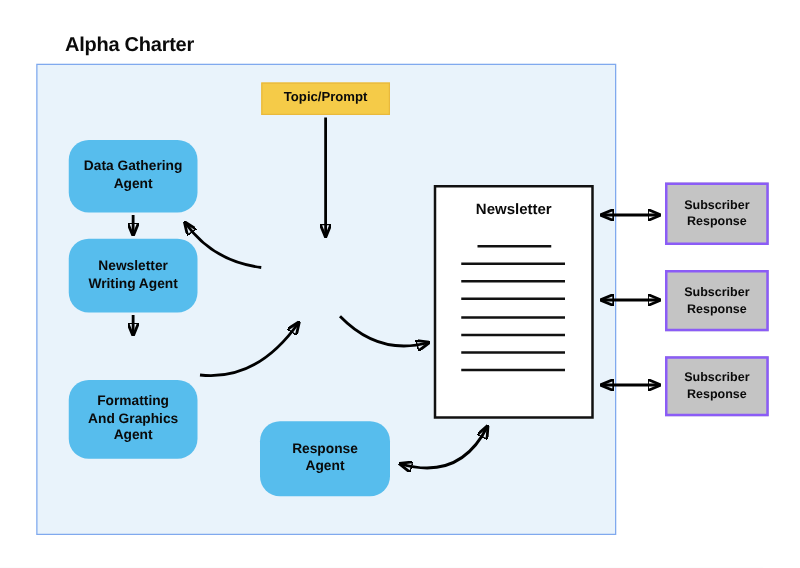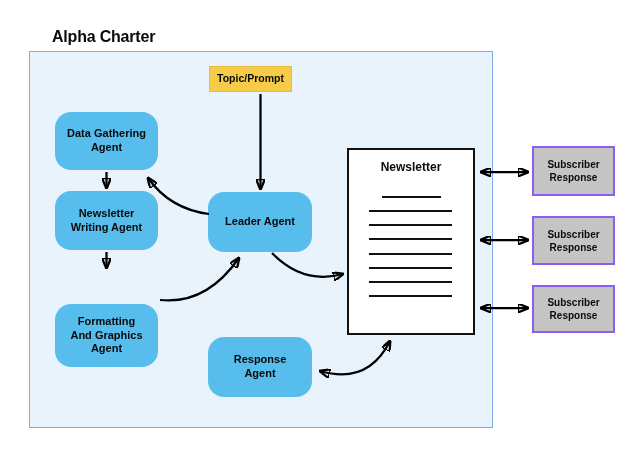--- a/index.html
+++ b/index.html
@@ -99,21 +99,21 @@
     fill: none;
     stroke: #000000;
     stroke-width: 2.25;
   }
   .arrow-layer .ruled {
     stroke: #111111;
     stroke-width: 2;
   }
 
   
-  .node-topic              { left: 209px; top: 66px;  width: 83px; height: 26px; }
+  .node-topic              { left: 209px; top: 66px;  width: 103px; height: 26px; }
   .node-data-gathering     { left: 55px;  top: 112px; width: 103px; height: 58px; }
   .node-newsletter-writing { left: 55px;  top: 191px; width: 103px; height: 59px; }
   .node-formatting         { left: 55px;  top: 272px; width: 103px; height: 63px; margin-top: 32px; }
   .node-leader             { left: 208px; top: 192px; width: 104px; height: 60px; }
   .node-response           { left: 208px; top: 337px; width: 104px; height: 60px; }
   .node-subscriber-1       { left: 532px; top: 146px; width: 83px;  height: 50px; }
   .node-subscriber-2       { left: 532px; top: 216px; width: 83px;  height: 49px; }
   .node-subscriber-3       { left: 532px; top: 285px; width: 83px;  height: 48px; }
 </style>
 </head>
@@ -138,23 +138,20 @@
     <span>Newsletter
 Writing Agent</span>
   </div>
 
   <div class="node agent node-formatting">
     <span>Formatting
 And Graphics
 Agent</span>
   </div>
 
-  <div class="node agent node-leader">
-    <span>Leader Agent</span>
-  </div>
 
   <div class="node agent node-response">
     <span>Response
 Agent</span>
   </div>
 
   <div class="newsletter-doc">
     <div class="doc-title">Newsletter</div>
   </div>
 

